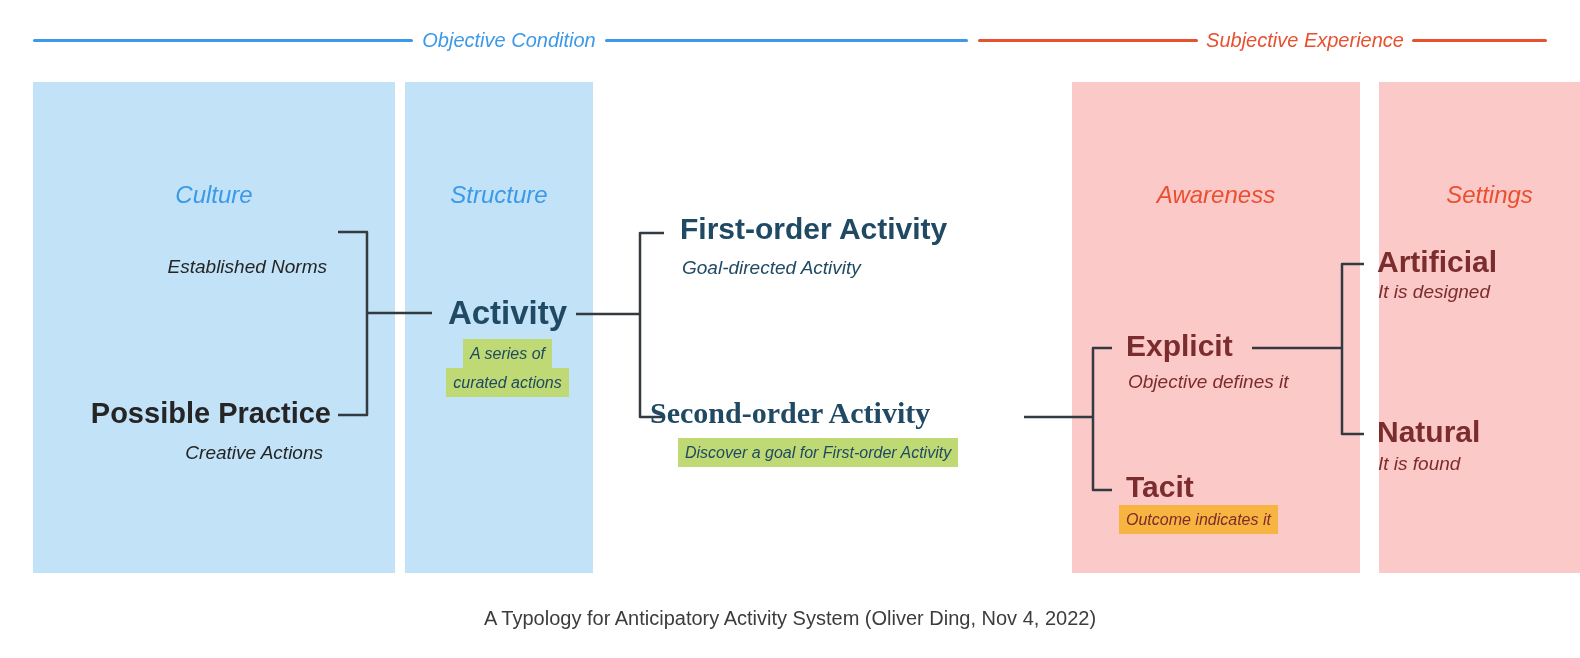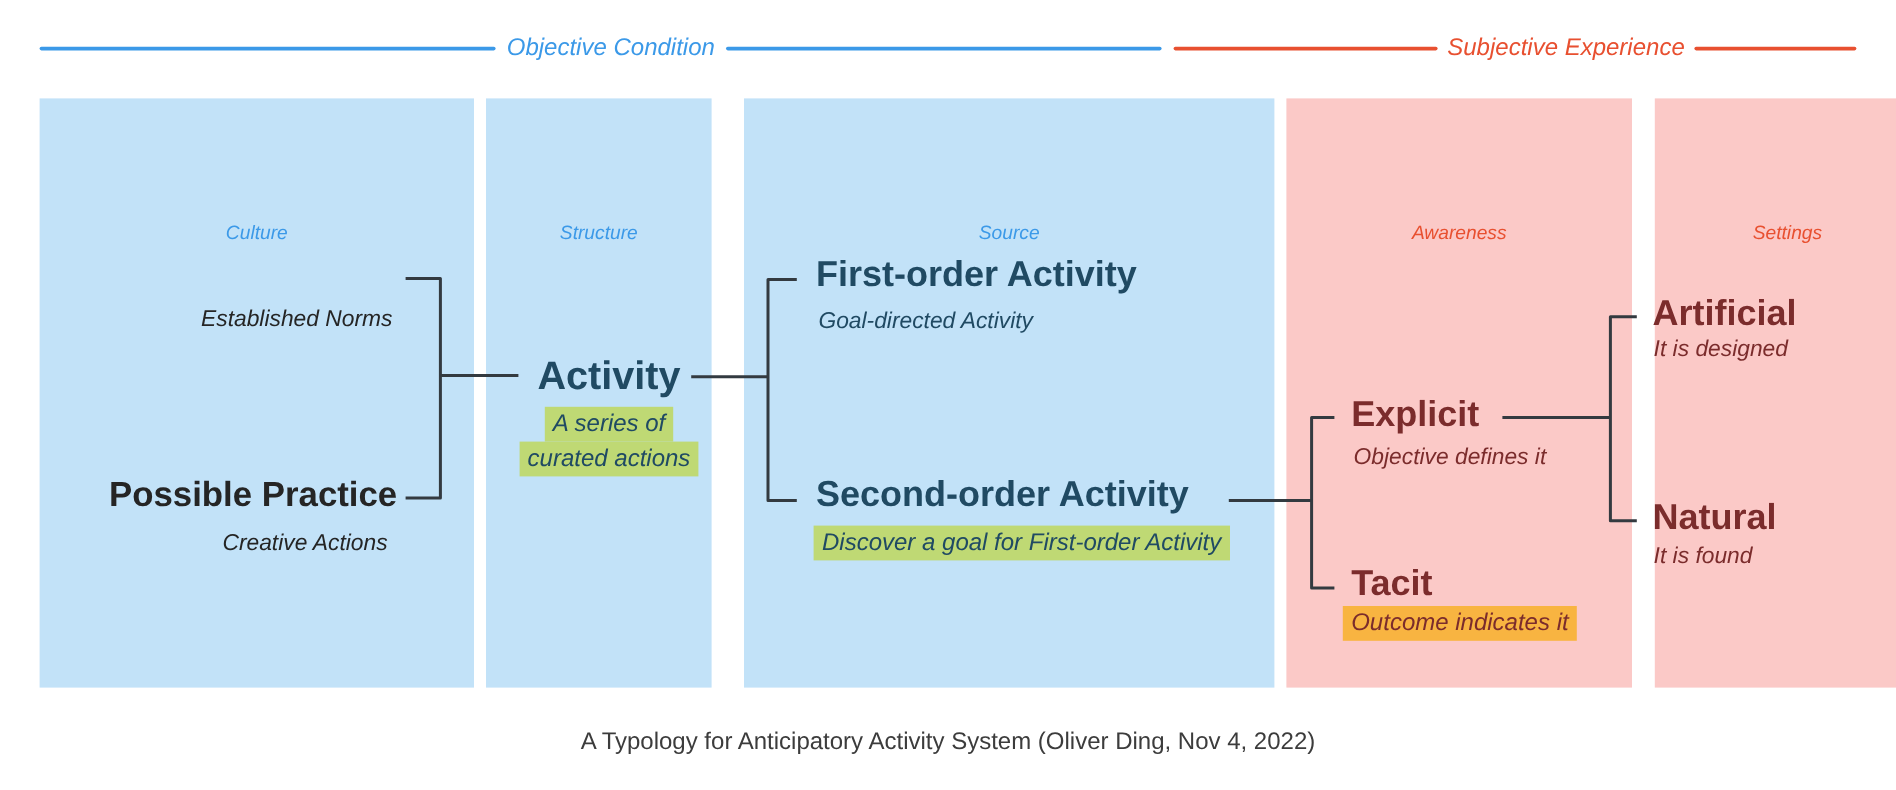--- a/index.html
+++ b/index.html
@@ -25,34 +25,34 @@
   .band-line{position:absolute;top:39px;height:3px;border-radius:2px;}
   .band-line.blue{background:var(--objective_accent);}
   .band-line.red{background:var(--subjective_accent);}
   .band-label{position:absolute;top:27px;font-size:20px;font-style:italic;text-align:center;white-space:nowrap;line-height:26px;}
   .band-label.blue{color:var(--objective_accent);}
   .band-label.red{color:var(--subjective_accent);}
   
   .panel{position:absolute;top:82px;height:491px;}
   .panel.blue{background:var(--objective_panel);}
   .panel.pink{background:var(--subjective_panel);}
-  .col-label{position:absolute;top:100px;width:100%;text-align:center;font-size:16px;font-style:italic;line-height:26px;}
+  .col-label{position:absolute;top:100px;width:100%;text-align:center;font-size:24px;font-style:italic;line-height:26px;}
   .col-label.blue{color:var(--objective_accent);}
   .col-label.red{color:var(--subjective_accent);}
   
   .title{position:absolute;font-weight:bold;white-space:nowrap;}
   .t-dark{color:var(--dark_text);font-size:29px;line-height:38px;}
   .t-navy{color:var(--navy_text);font-size:30px;line-height:38px;}
   .t-navy-big{color:var(--navy_text);font-size:33px;line-height:42px;}
   .t-maroon{color:var(--maroon_text);font-size:30px;line-height:38px;}
   .sub{position:absolute;font-style:italic;white-space:nowrap;font-size:19px;line-height:26px;}
   .s-dark{color:var(--dark_text);}
   .s-navy{color:var(--navy_text);}
   .s-maroon{color:var(--maroon_text);}
-  .hl{font-size:20px;line-height:25px;padding:2px 7px;display:inline-block;}
+  .hl{font-size:16px;line-height:25px;padding:2px 7px;display:inline-block;}
   .hl-green{background:var(--green_highlight);color:var(--navy_text);}
   .hl-orange{background:var(--orange_highlight);color:var(--maroon_text);}
   .center-col{display:flex;flex-direction:column;align-items:center;text-align:center;}
   
   svg.overlay{position:absolute;left:0;top:0;width:1580px;height:658px;pointer-events:none;}
   .connector{stroke:var(--connector);stroke-width:2.5;fill:none;stroke-linejoin:round;stroke-linecap:butt;}
   .caption{position:absolute;top:604px;left:0;width:1580px;text-align:center;font-size:20px;line-height:28px;color:var(--caption_text);}
 </style>
 </head>
 <body>
@@ -65,23 +65,20 @@
 
   <div class="band-line red" style="left:978px;width:220px;"></div>
   <div class="band-label red" style="left:1198px;width:214px;">Subjective Experience</div>
   <div class="band-line red" style="left:1412px;width:135px;"></div>
 
   <div class="panel blue" style="left:33px;width:362px;">
     <div class="col-label blue">Culture</div>
   </div>
   <div class="panel blue" style="left:405px;width:188px;">
     <div class="col-label blue">Structure</div>
-  </div>
-  <div class="panel blue" style="left:620px;width:442px;">
-    <div class="col-label blue">Source</div>
   </div>
   <div class="panel pink" style="left:1072px;width:288px;">
     <div class="col-label red">Awareness</div>
   </div>
   <div class="panel pink" style="left:1379px;width:221px;">
     <div class="col-label red">Settings</div>
   </div>
 
   <svg class="overlay">
     <path class="connector" d="M338,232 H367 V415 H338"></path>
@@ -99,21 +96,21 @@
   <div class="sub s-dark" style="right:1257px;top:440px;">Creative Actions</div>
 
   <div class="title t-navy-big" style="left:405px;top:292px;width:205px;text-align:center;">Activity</div>
   <div class="abs center-col" style="left:405px;top:339px;width:205px;">
     <span class="hl hl-green" style="font-style:italic;">A series of</span>
     <span class="hl hl-green" style="font-style:italic;">curated actions</span>
   </div>
 
   <div class="title t-navy" style="left:680px;top:210px;">First-order Activity</div>
   <div class="sub s-navy" style="left:682px;top:255px;">Goal-directed Activity</div>
-  <div class="title t-navy" style="left:680px;top:394px;">Second-order Activity</div>
+  <div class="title t-navy" style="left:650px;top:394px;font-family:Liberation Serif, serif;">Second-order Activity</div>
   <div class="abs" style="left:678px;top:438px;">
     <span class="hl hl-green" style="font-style:italic;">Discover a goal for First-order Activity</span>
   </div>
 
   <div class="title t-maroon" style="left:1126px;top:327px;">Explicit</div>
   <div class="sub s-maroon" style="left:1128px;top:369px;">Objective defines it</div>
   <div class="title t-maroon" style="left:1126px;top:468px;">Tacit</div>
   <div class="abs" style="left:1119px;top:505px;">
     <span class="hl hl-orange" style="font-style:italic;">Outcome indicates it</span>
   </div>

